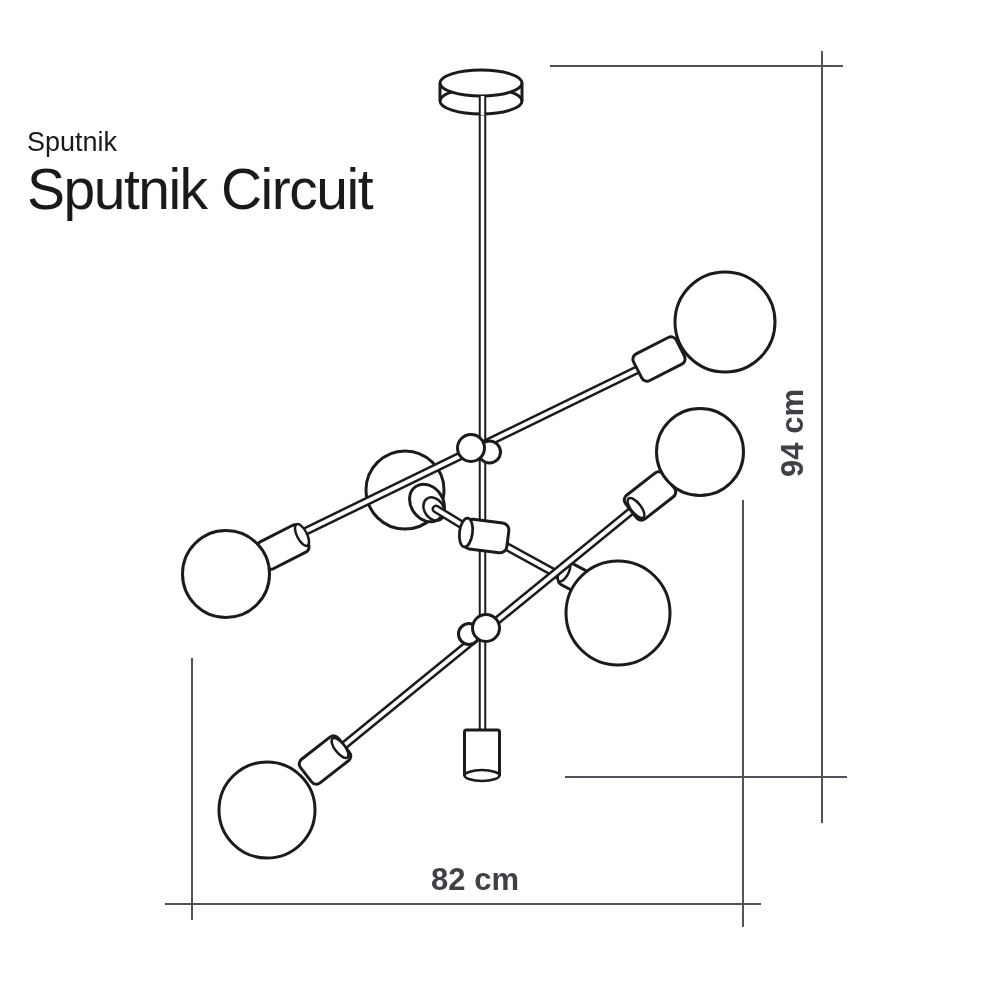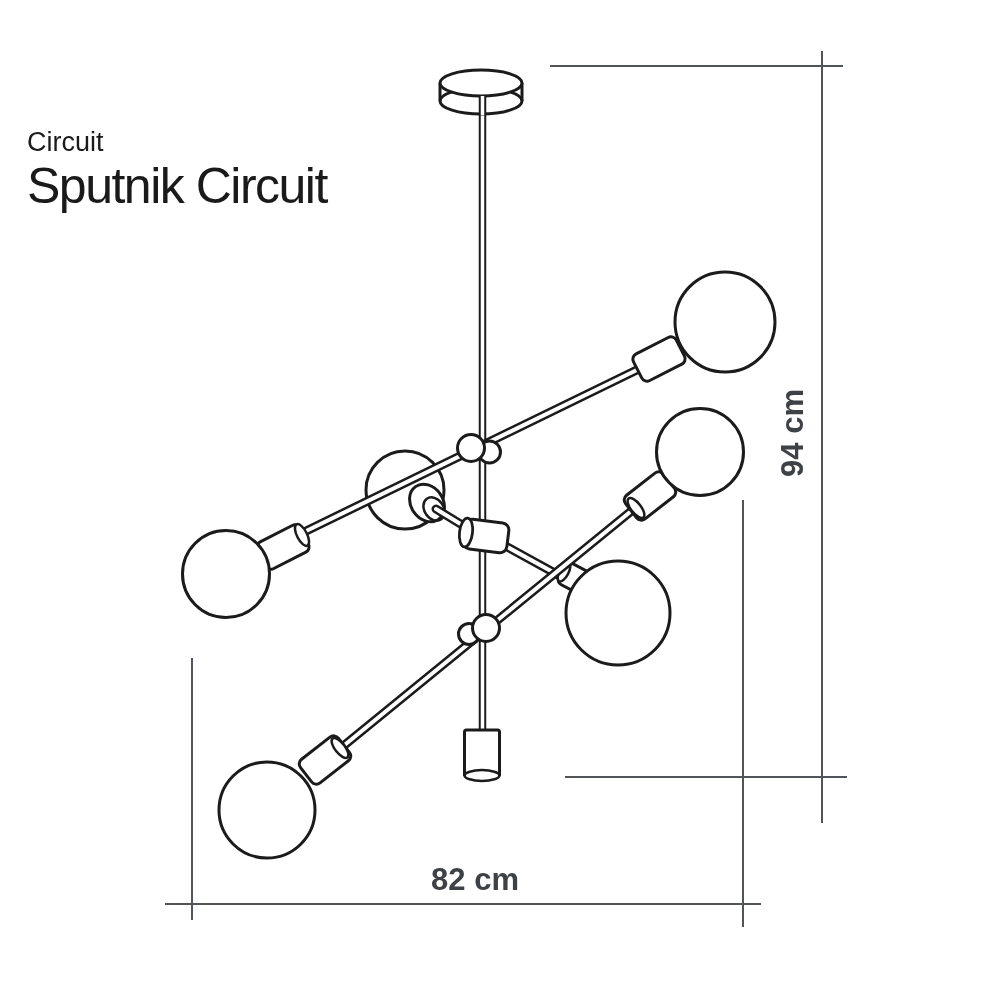--- a/index.html
+++ b/index.html
@@ -4,37 +4,37 @@
 <style>
   html,body { margin:0; padding:0; background:#ffffff; }
   .canvas {
     position:relative; width:1000px; height:1000px;
     background:#ffffff; overflow:hidden;
     font-family:"Liberation Sans", sans-serif;
     color:#1a1a1a;
   }
   .title-block { position:absolute; left:27px; top:128px; width:392px; }
   .title-category { font-size:27px; line-height:1.1; font-weight:400; letter-spacing:0; }
-  .title-name { font-size:50px; line-height:1.0; font-weight:400; letter-spacing:-1.5px; white-space:nowrap; margin-top:3px; }
+  .title-name { font-size:57px; line-height:1.0; font-weight:400; letter-spacing:-1.5px; white-space:nowrap; margin-top:3px; }
   .title-variant { font-size:33px; line-height:1.1; font-weight:400; text-align:right; margin-top:7px; }
   svg.diagram { position:absolute; left:0; top:0; }
   .dim-line { stroke:#515459; stroke-width:2; fill:none; }
   .dim-label { fill:#3e4145; font-size:31px; font-weight:bold; font-family:"Liberation Sans", sans-serif; }
   .ln { stroke:#1b1b1b; fill:none; }
   .shape { stroke:#1b1b1b; fill:#ffffff; }
   .rod-out { stroke:#1b1b1b; stroke-width:9; stroke-linecap:round; }
   .rod-in { stroke:#ffffff; stroke-width:4; stroke-linecap:round; }
 </style>
 </head>
 <body>
 
 <div class="canvas">
 
   <div class="title-block">
-    <div class="title-category">Circuit</div>
+    <div class="title-category">Sputnik</div>
     <div class="title-name">Sputnik Circuit</div>
   </div>
 
   <svg class="diagram" width="1000" height="1000" viewBox="0 0 1000 1000">
 
     <g>
       <line class="dim-line" x1="550" y1="66" x2="843" y2="66"></line>
       <line class="dim-line" x1="565" y1="777" x2="847" y2="777"></line>
       <line class="dim-line" x1="822" y1="51" x2="822" y2="823"></line>
       <line class="dim-line" x1="192" y1="658" x2="192" y2="920"></line>

